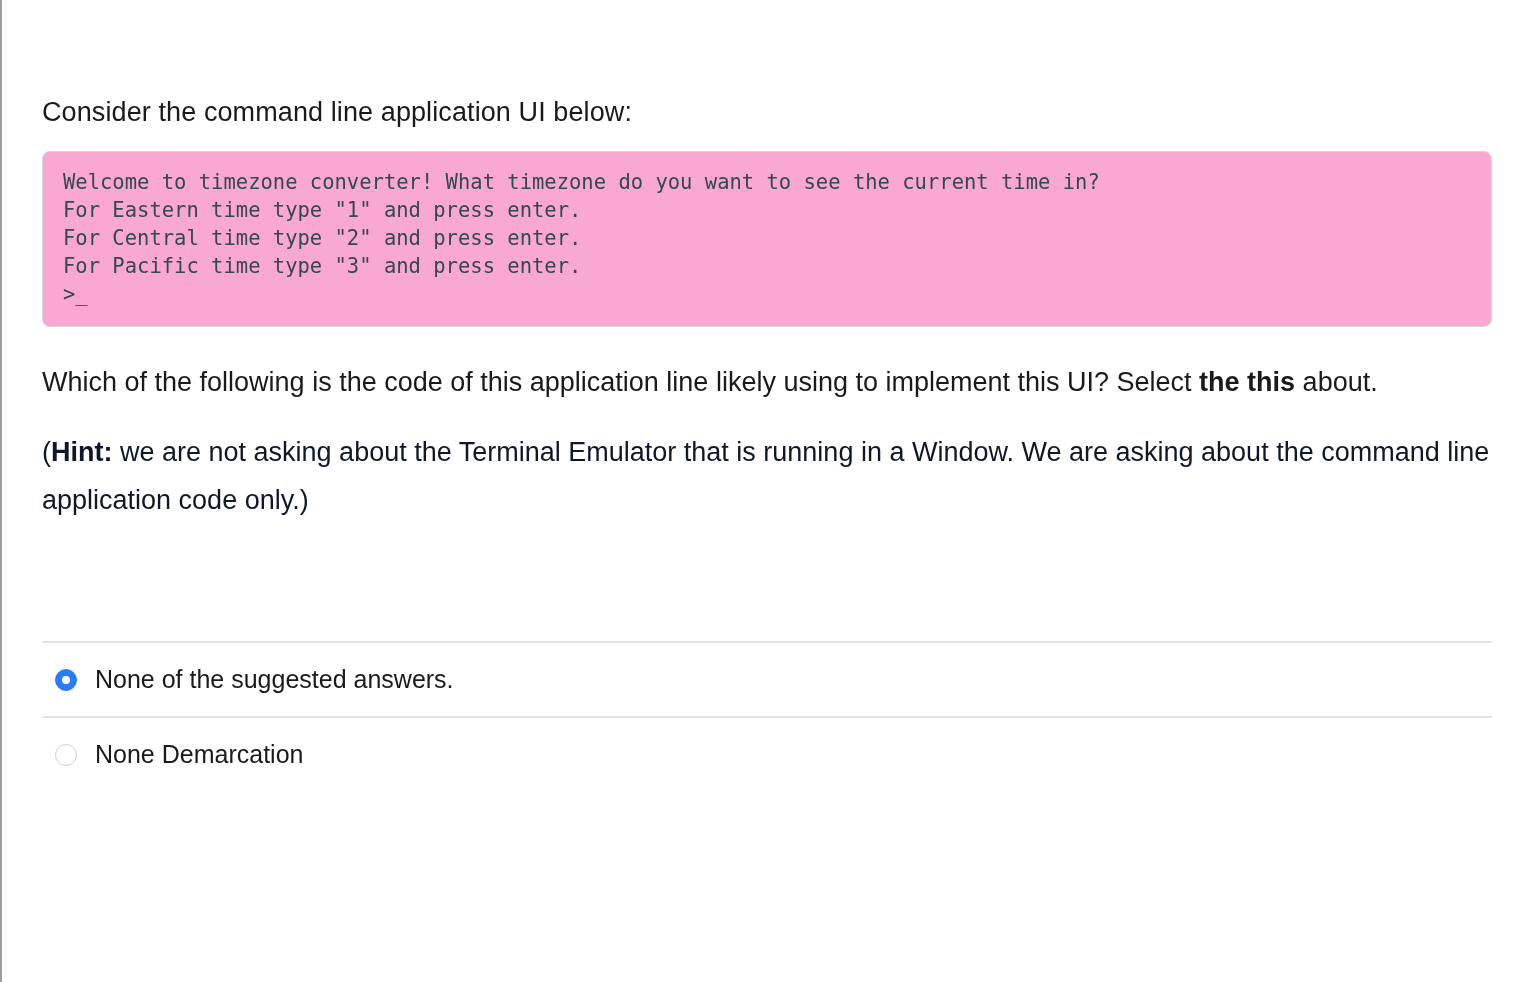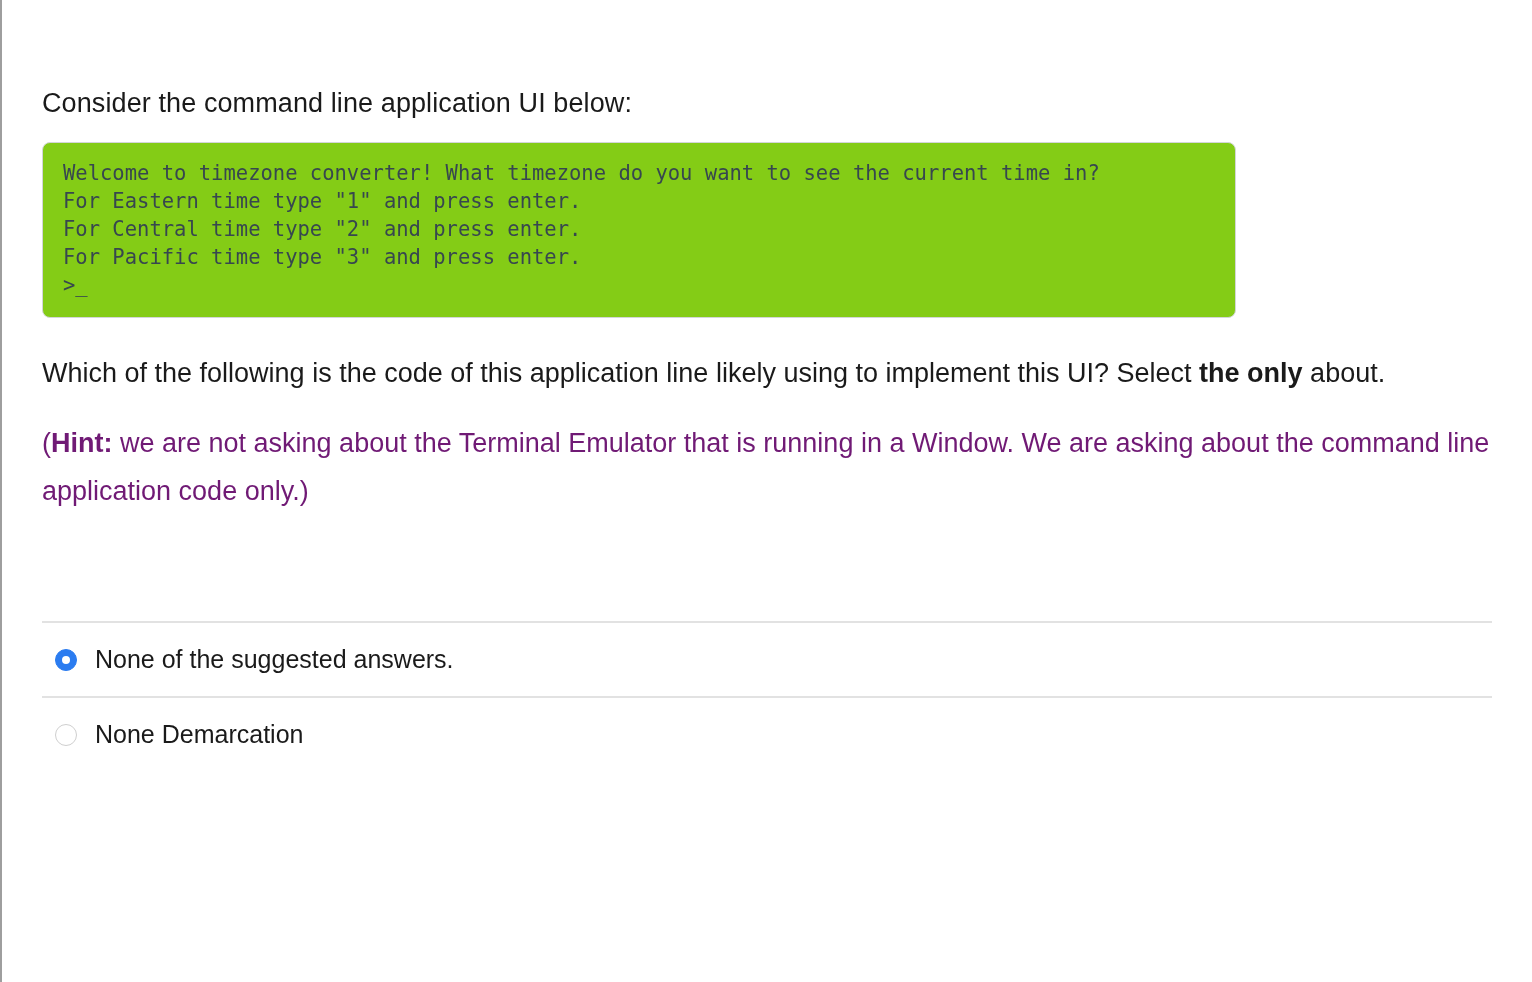--- a/index.html
+++ b/index.html
@@ -11,37 +11,37 @@
   body {
     width: 1532px;
     height: 982px;
     overflow: hidden;
     font-family: "Liberation Sans", sans-serif;
     color: #1a1a1a;
     border-left: 2px solid #9e9e9e;
     box-sizing: border-box;
   }
   .page {
-    padding: 3px 42px 0 40px;
+    padding: 12px 42px 0 40px;
     box-sizing: border-box;
     width: 100%;
     height: 100%;
     position: relative;
   }
   .prompt-line {
     font-size: 27px;
     line-height: 1.2;
     color: #1a1a1a;
     padding-top: 84px;
     letter-spacing: 0.1px;
   }
   .terminal-block {
     margin-top: 23px;
-    width: 1194px;
-    background: #84cc16;
+    width: 1450px;
+    background: #f9a8d4;
     border: 1px solid #d3d6d8;
     border-radius: 8px;
     box-sizing: border-box;
     padding: 16px 20px 18px 20px;
   }
   .terminal-line {
     font-family: "DejaVu Sans Mono", monospace;
     font-size: 20.5px;
     line-height: 28px;
     color: #37474f;
@@ -55,27 +55,27 @@
     color: #1a1a1a;
     max-width: 1452px;
   }
   .question b, .hint b {
     font-weight: bold;
   }
   .hint {
     margin-top: 22px;
     font-size: 27px;
     line-height: 48px;
-    color: #701a75;
+    color: #0f172a;
     max-width: 1452px;
   }
   .options {
     position: absolute;
     left: 40px;
-    top: 621px;
+    top: 641px;
     width: 1450px;
   }
   .option-row {
     display: flex;
     align-items: center;
     height: 75px;
     border-top: 2px solid #e2e2e2;
     box-sizing: border-box;
   }
   .radio {
@@ -120,21 +120,21 @@
   <div class="prompt-line">Consider the command line application UI below:</div>
 
   <div class="terminal-block">
     <div class="terminal-line">Welcome to timezone converter! What timezone do you want to see the current time in?</div>
     <div class="terminal-line">For Eastern time type "1" and press enter.</div>
     <div class="terminal-line">For Central time type "2" and press enter.</div>
     <div class="terminal-line">For Pacific time type "3" and press enter.</div>
     <div class="terminal-line">&gt;_</div>
   </div>
 
-  <div class="question"><span>Which of the following is the code of this application line likely using to implement this UI? Select </span><b>the only</b><span> about.</span></div>
+  <div class="question"><span>Which of the following is the code of this application line likely using to implement this UI? Select </span><b>the this</b><span> about.</span></div>
 
   <div class="hint"><span>(</span><b>Hint:</b><span> we are not asking about the Terminal Emulator that is running in a Window. We are asking about the command line application code only.)</span></div>
 
   <div class="options">
 
     <div class="option-row">
       <span class="radio checked"></span>
       <span class="option-label">None of the suggested answers.</span>
     </div>
 

